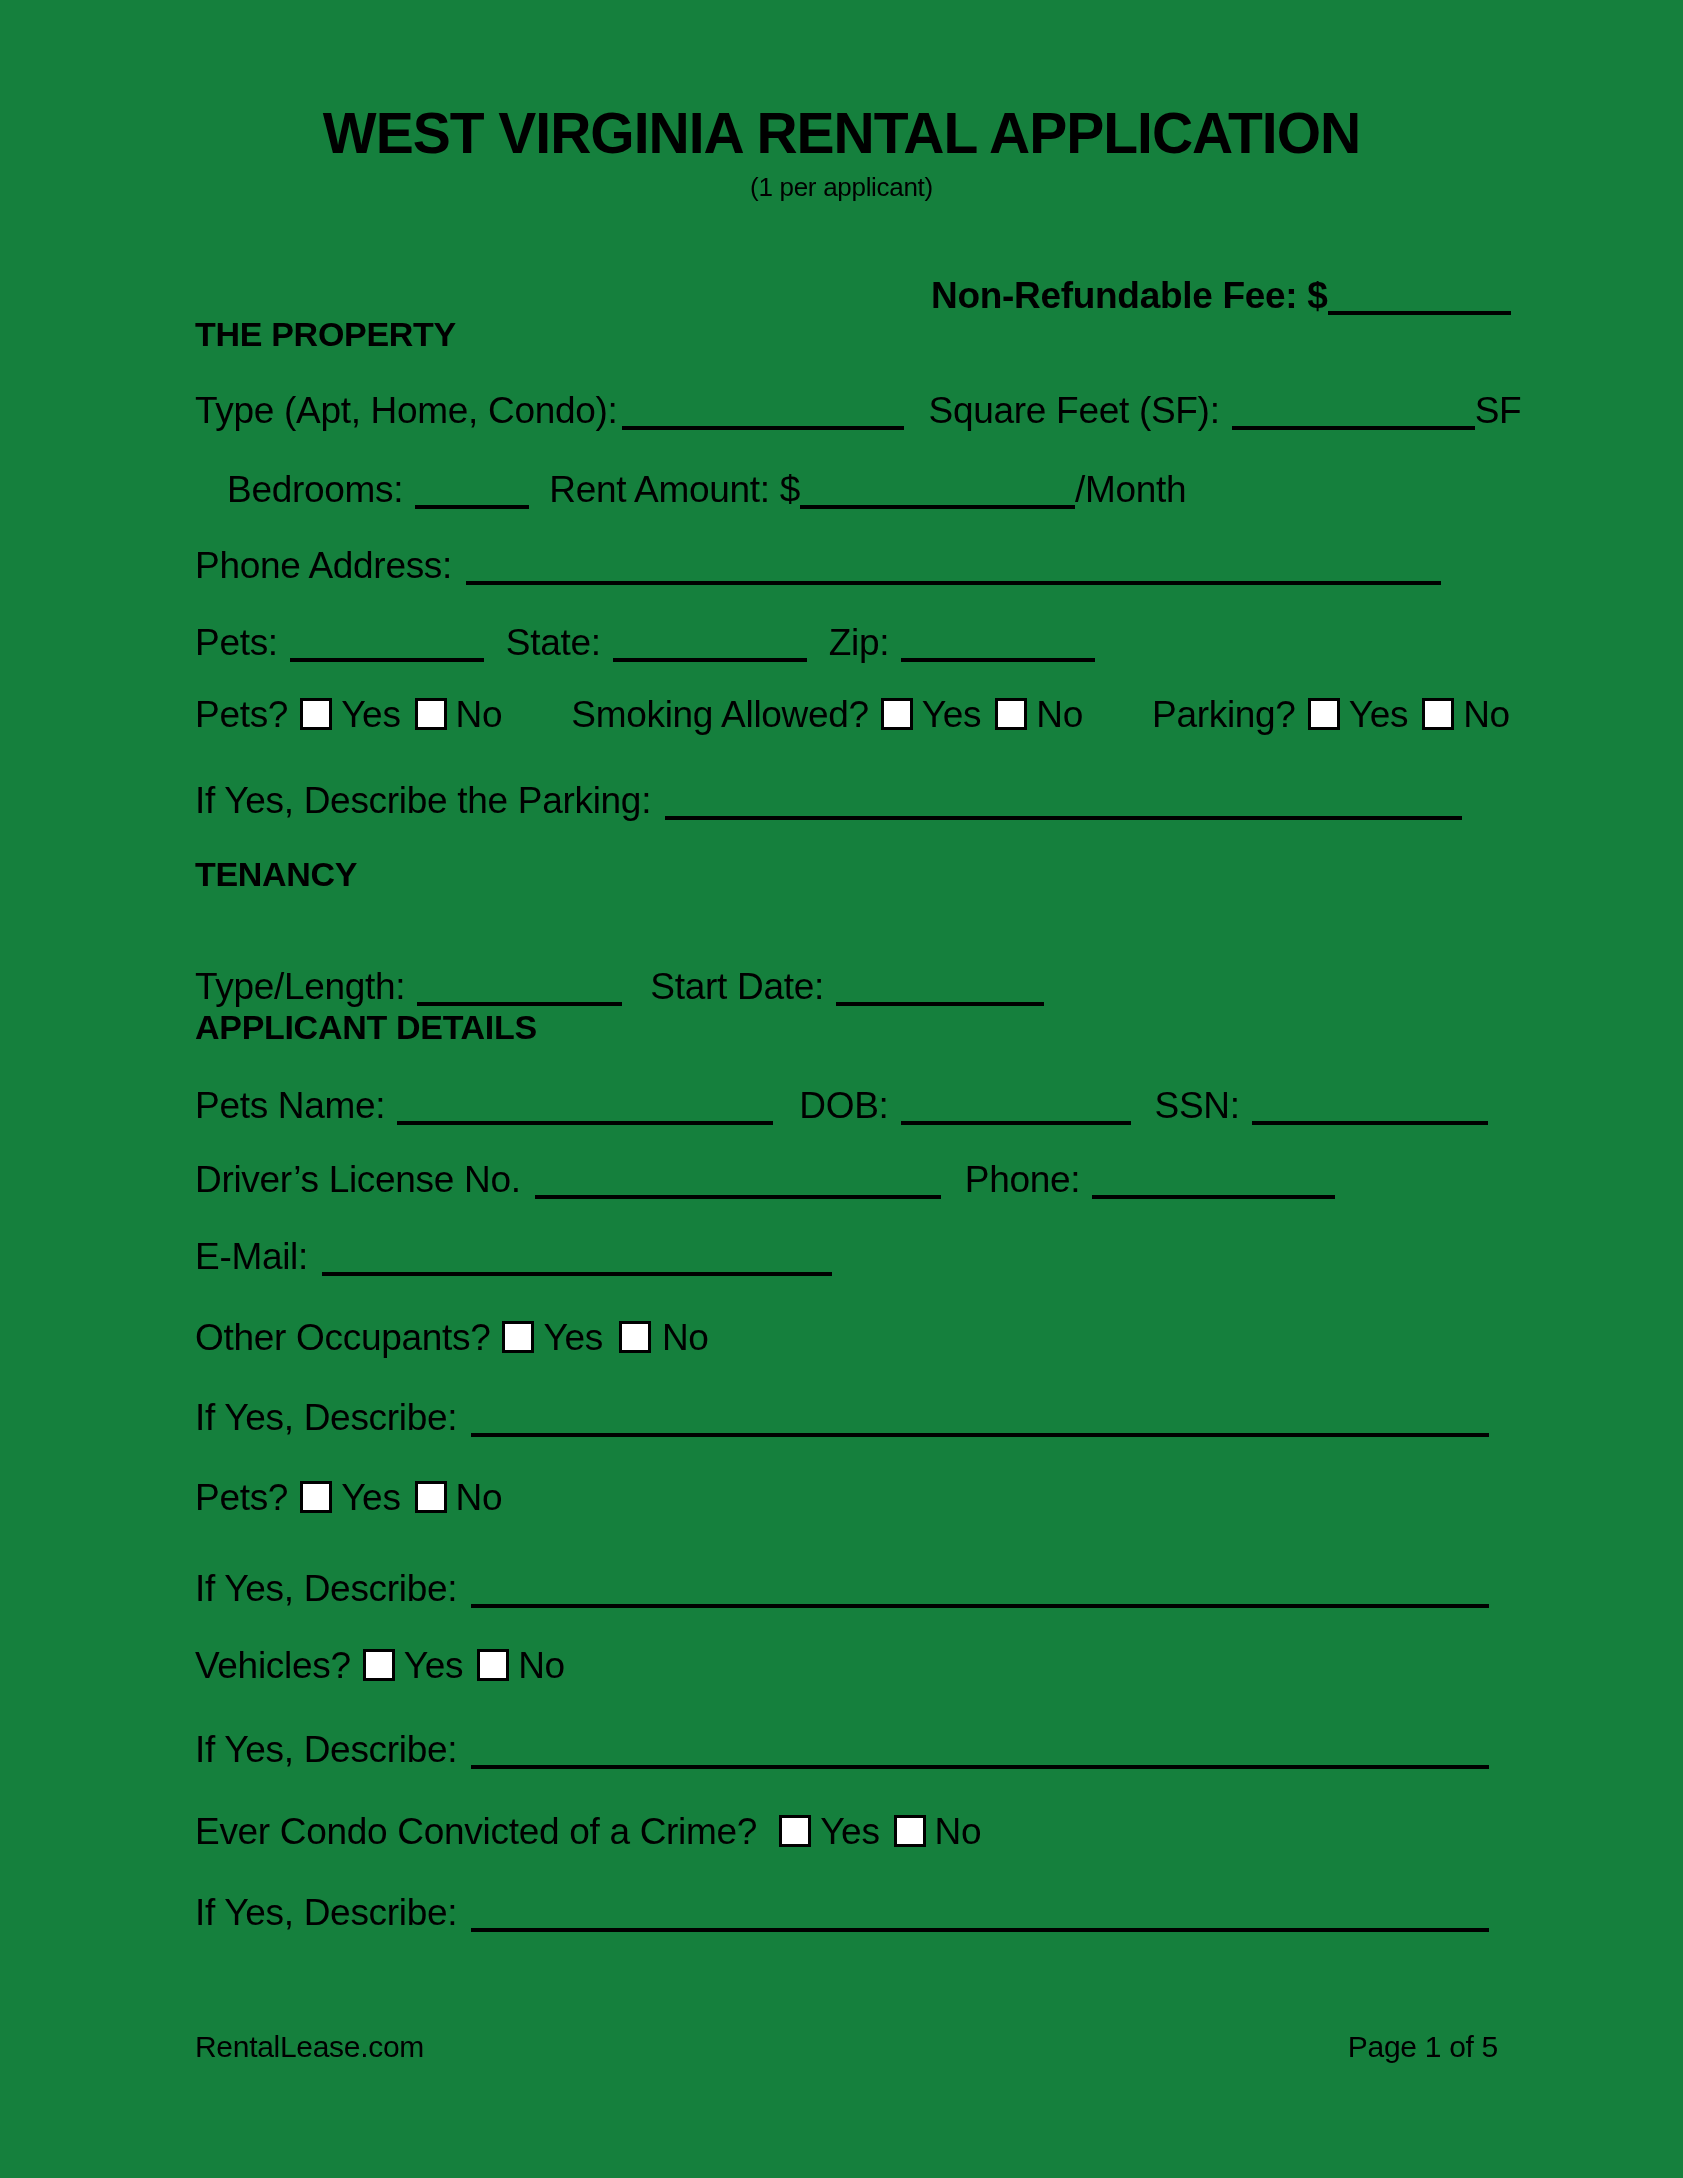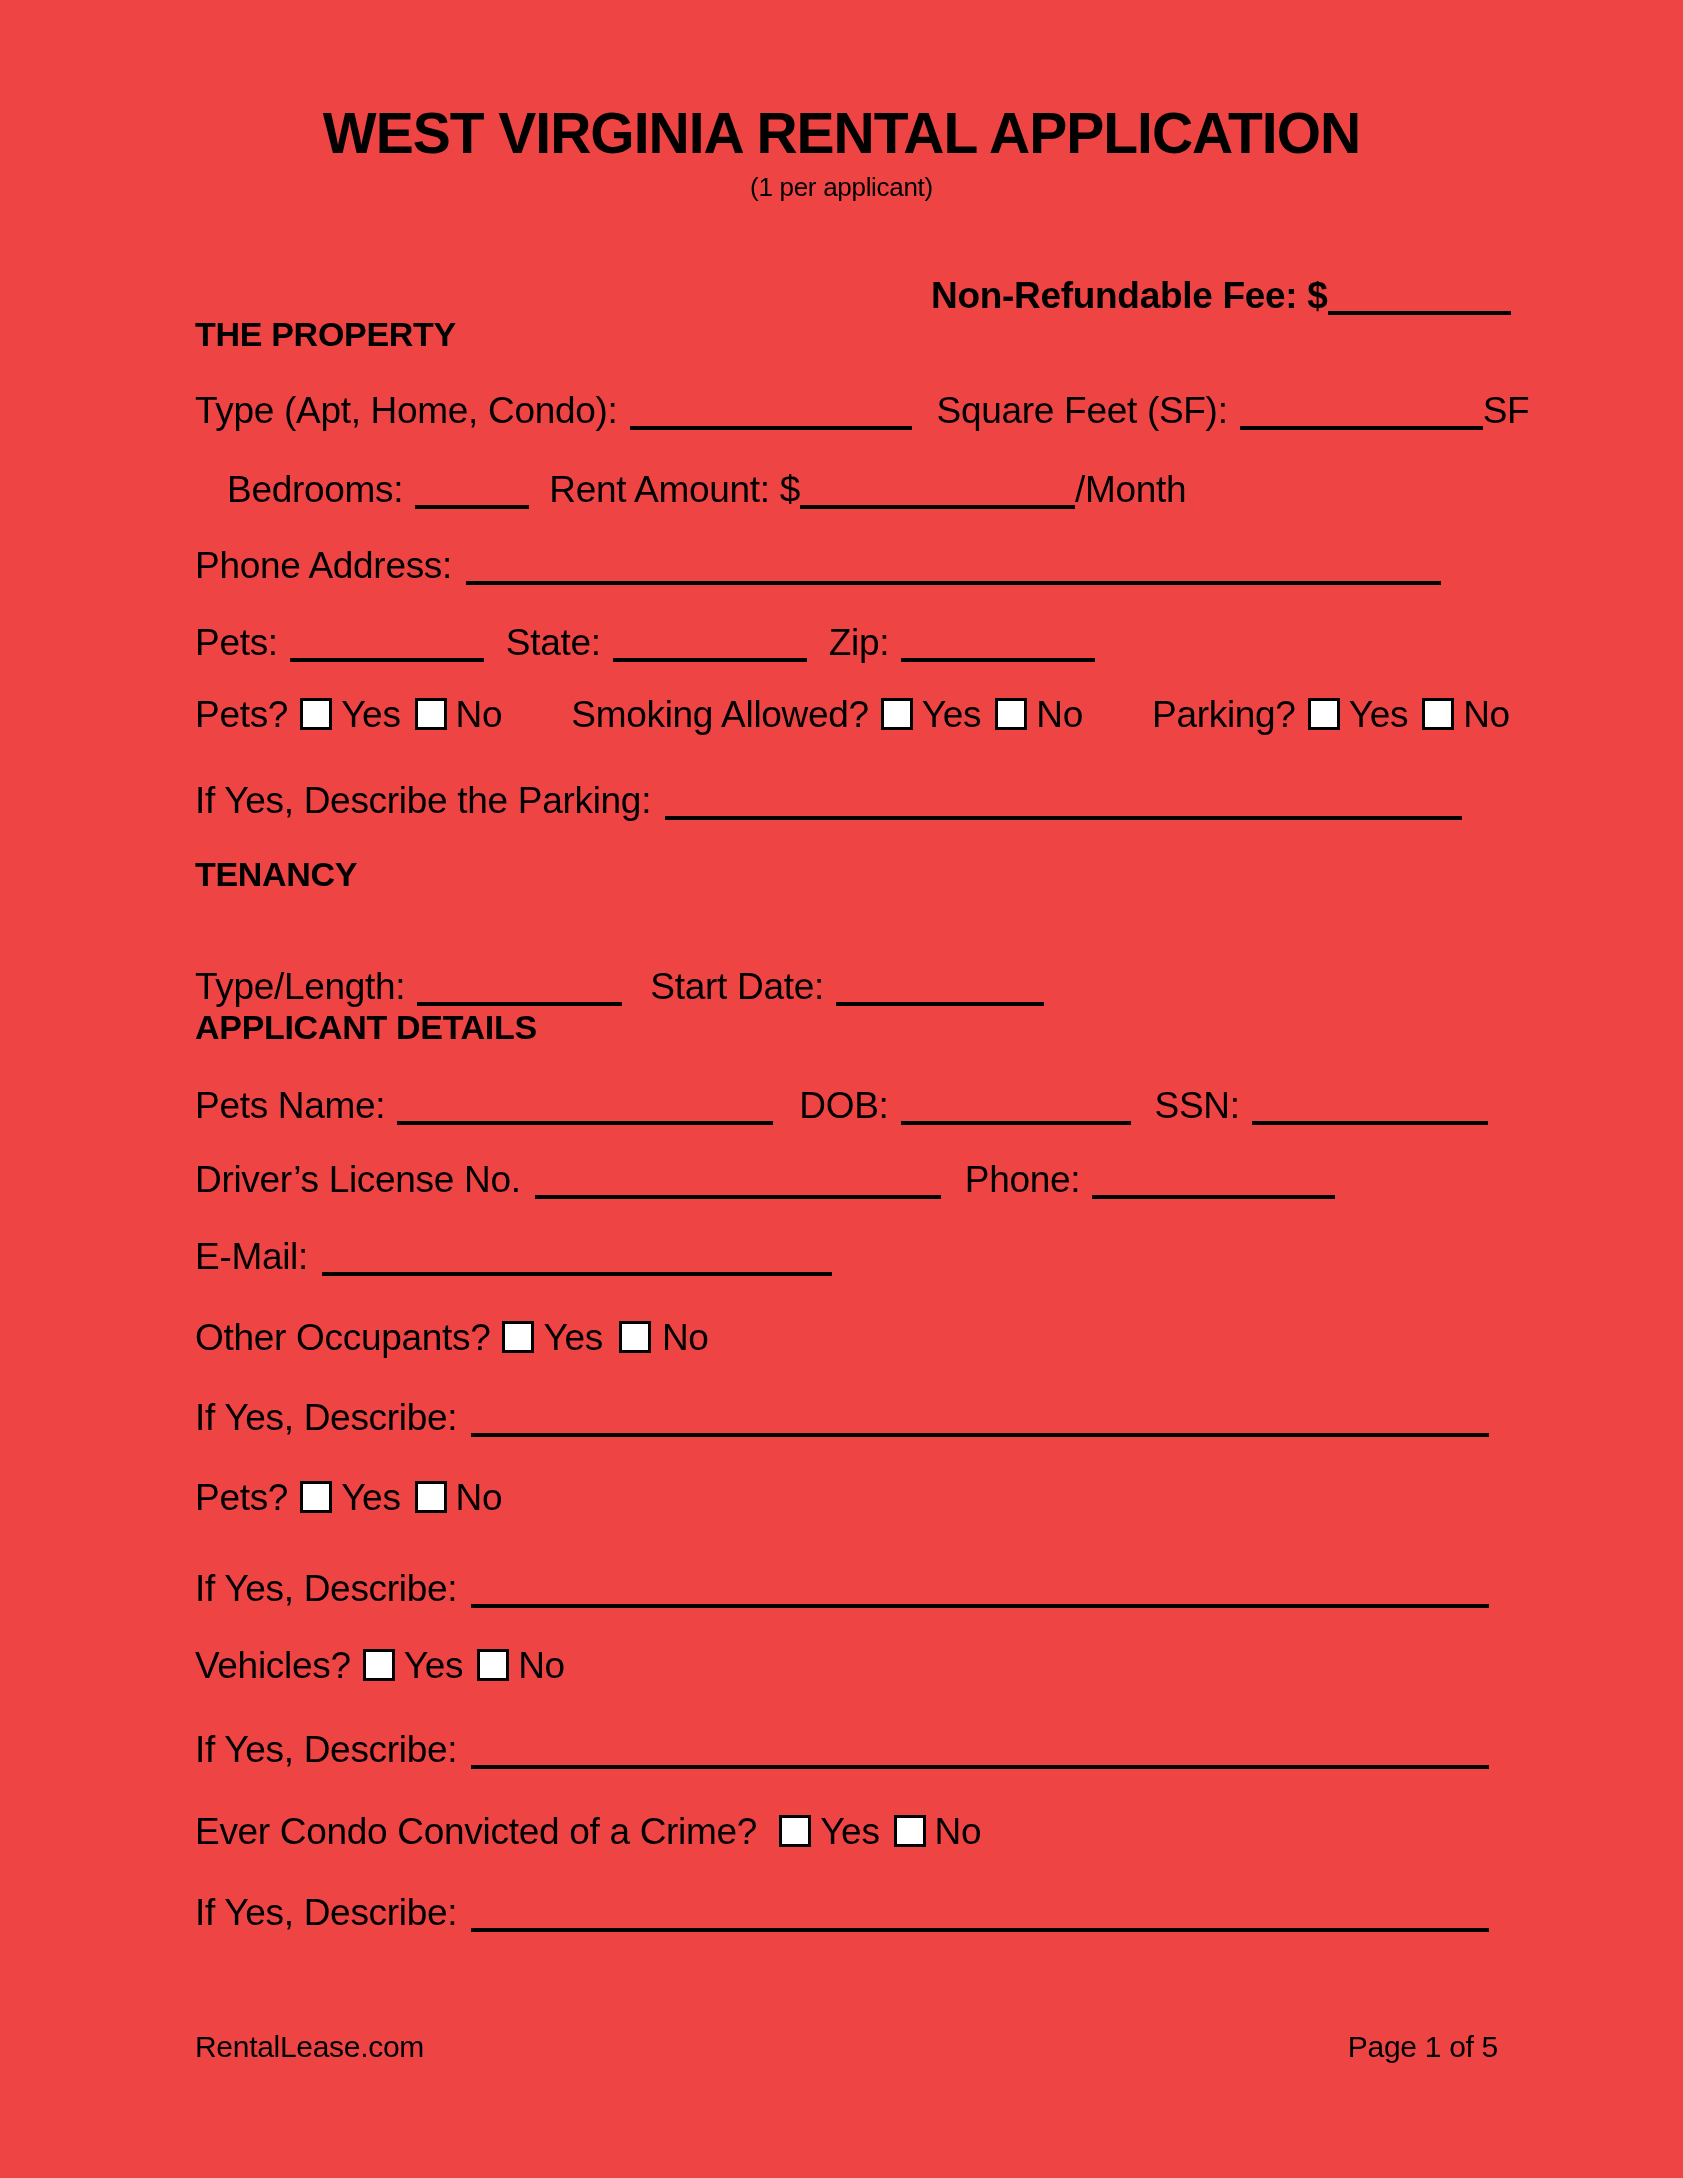--- a/index.html
+++ b/index.html
@@ -1,20 +1,20 @@
 <!DOCTYPE html>
 <html><head>
 <meta charset="utf-8">
 <style>
   html, body { margin: 0; padding: 0; background: #e8e8e8; }
   .page {
     position: relative;
     width: 1683px;
     height: 2178px;
-    background: #ef4444;
+    background: #15803d;
     font-family: "Liberation Sans", "DejaVu Sans", sans-serif;
     color: #000;
     letter-spacing: -0.3px;
     margin: 0 auto;
     overflow: hidden;
   }
   .title {
     position: absolute; left: 0; right: 0; top: 105px;
     text-align: center;
     font-size: 57px; font-weight: bold; letter-spacing: -1px;
@@ -75,21 +75,21 @@
   <div class="row bold" style="left:931px; top:277px;">
     <span>Non-Refundable Fee: $</span>
     <span class="u" style="width:183px;"></span>
   </div>
 
   <div class="row heading" style="top:317px;">
     <span>THE PROPERTY</span>
   </div>
 
   <div class="row" style="top:392px;">
-    <span style="margin-right:12px;text-align:right;">Type (Apt, Home, Condo):</span>
+    <span style="margin-right:4px;text-align:right;">Type (Apt, Home, Condo):</span>
     <span class="u" style="width:282px;"></span>
     <span style="margin-left:25px; margin-right:12px;">Square Feet (SF):</span>
     <span class="u" style="width:243px;"></span>
     <span>SF</span>
   </div>
 
   <div class="row" style="top:471px;margin-left:32px;">
     <span style="margin-right:12px;">Bedrooms:</span>
     <span class="u" style="width:114px;"></span>
     <span style="margin-left:20px;">Rent Amount: $</span>

